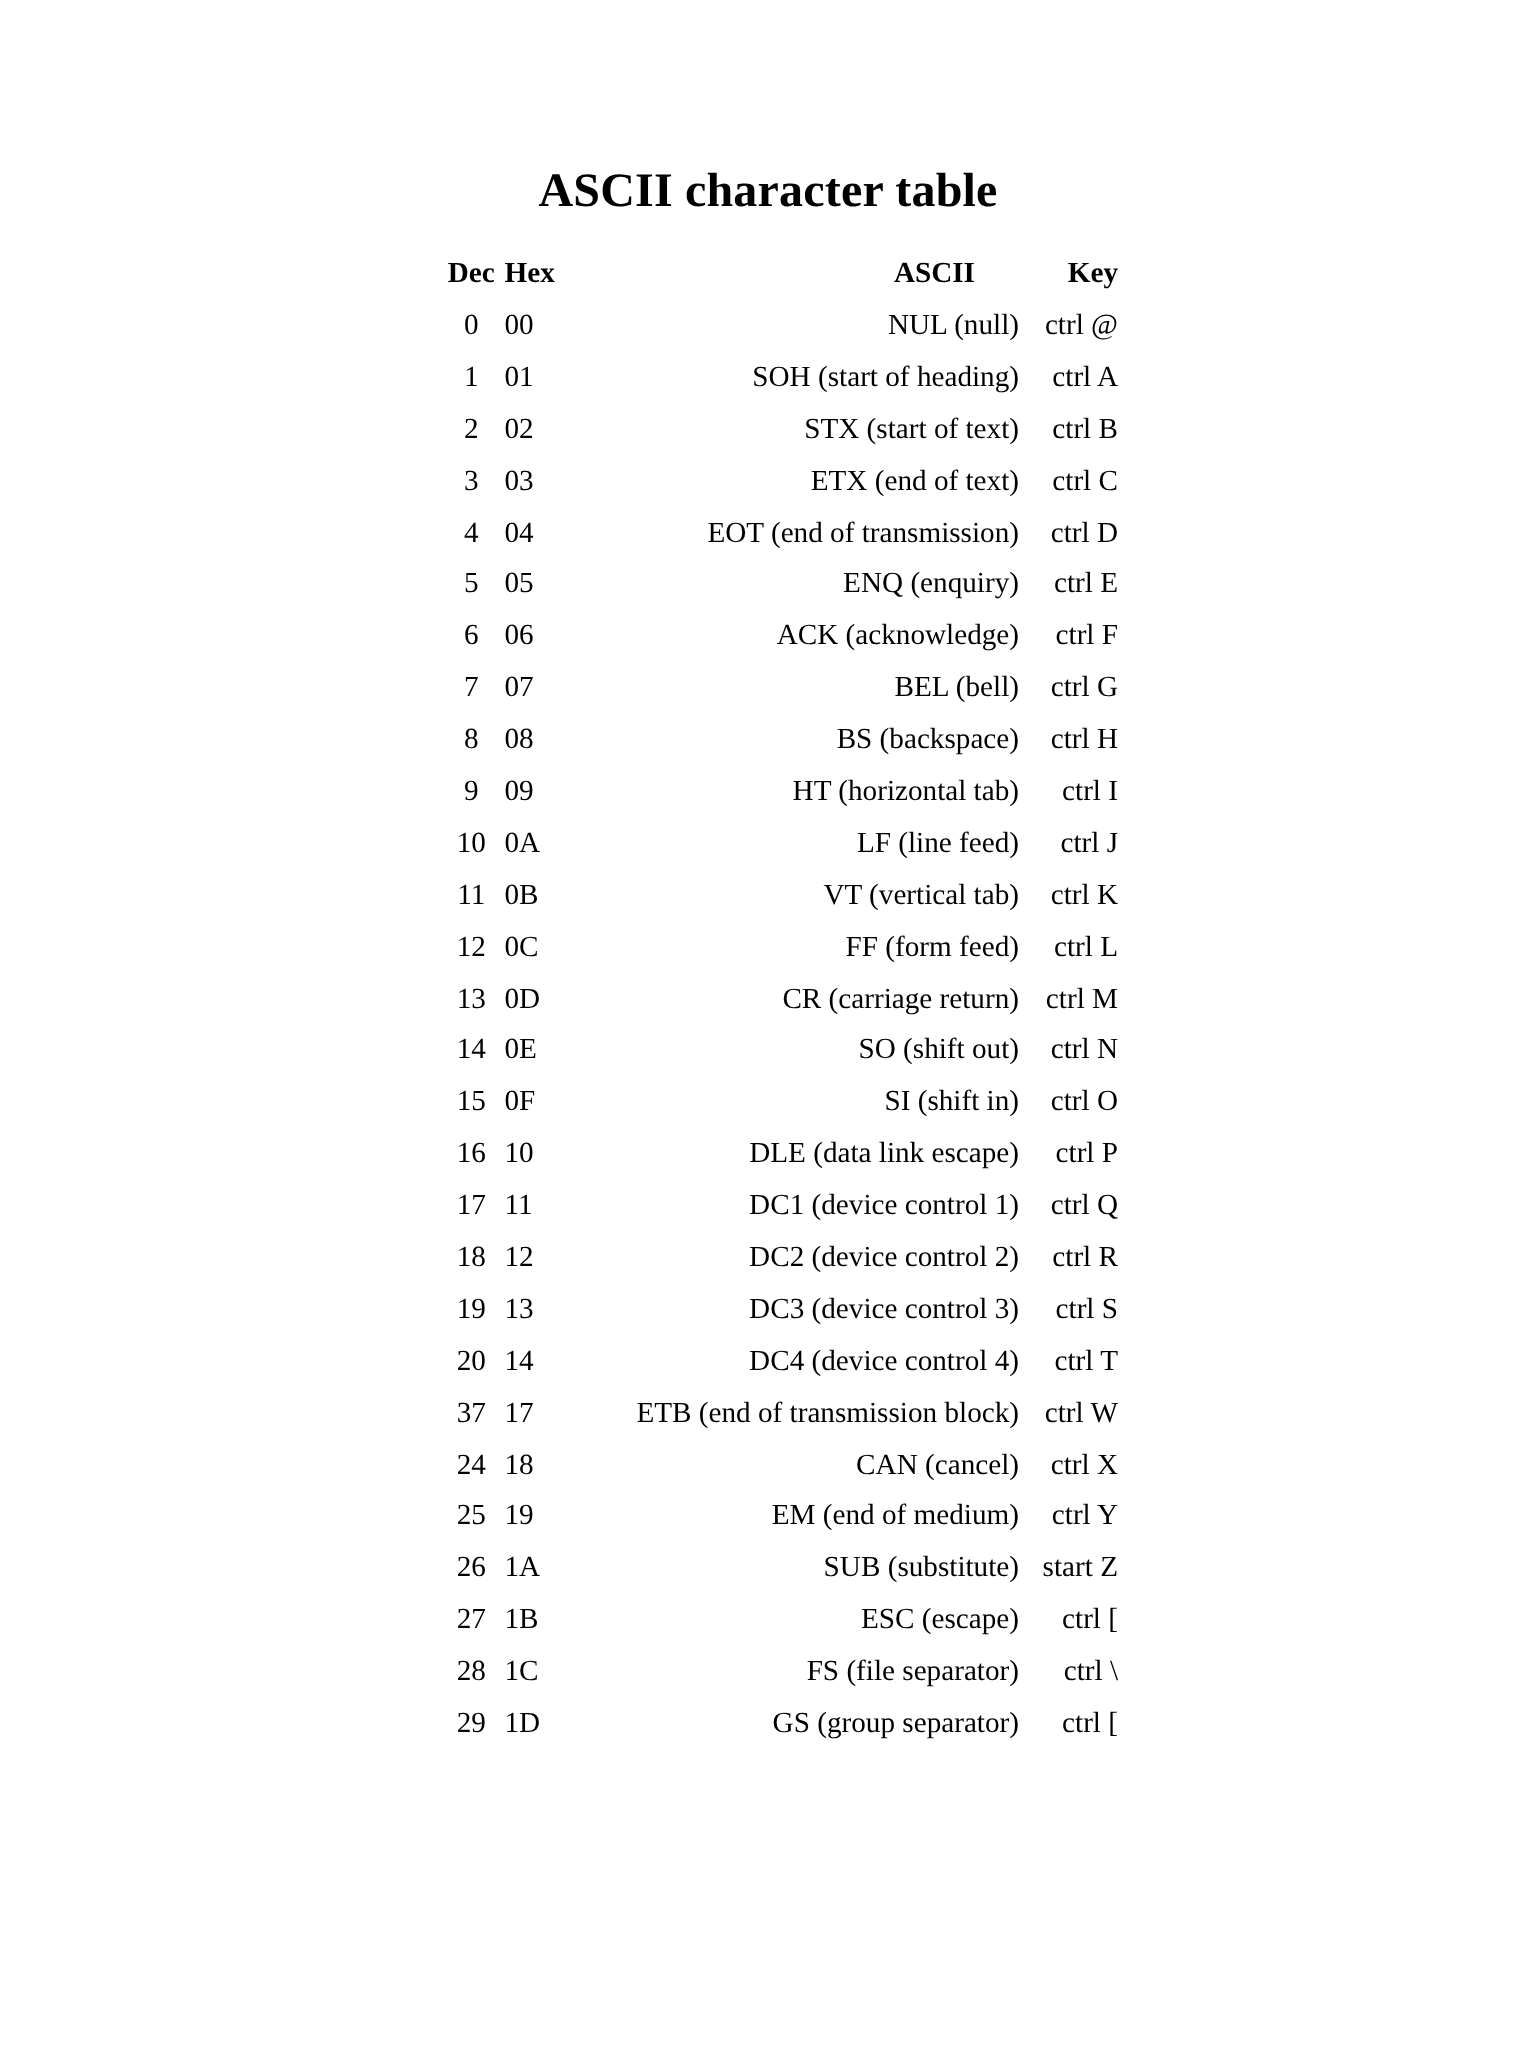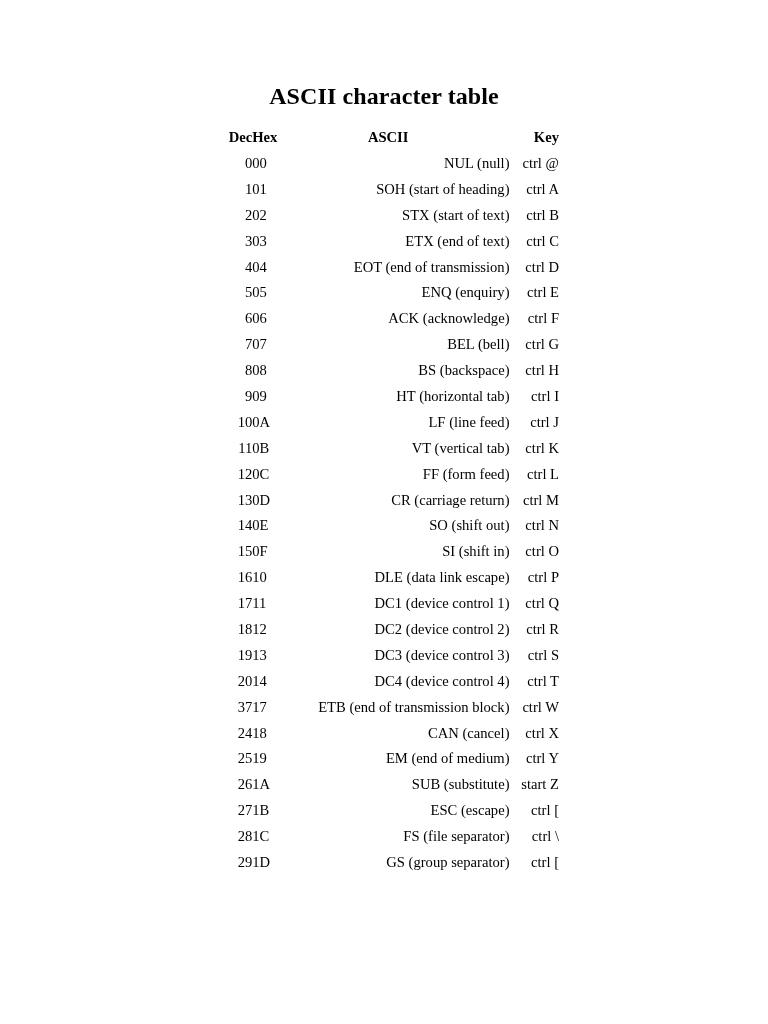--- a/index.html
+++ b/index.html
@@ -62,27 +62,27 @@
     font-weight: bold;
     height: 26px;
   }
 
   .ascii-table tbody td {
     height: 25.9px;
     font-weight: normal;
   }
 
   
-  .col-dec   { width: 37px;  text-align: right; }
+  .col-dec   { width: 37px;  text-align: center; }
   .col-hex   { width: 41px;  text-align: left; }
   .col-ascii { width: 210px; text-align: right; }
   .col-key   { width: 52px;  text-align: right; }
 
   
-  th.col-ascii { text-align: center; padding-right: 22px; }
+  th.col-ascii { padding-right: 22px; }
   th.col-key   { padding-left: 2px; }
 </style>
 </head>
 <body style="background: rgb(255, 255, 255); color: rgb(0, 0, 0);">
 
 <div class="page">
 
   <div class="doc-title">ASCII character table</div>
 
   <table class="ascii-table">

